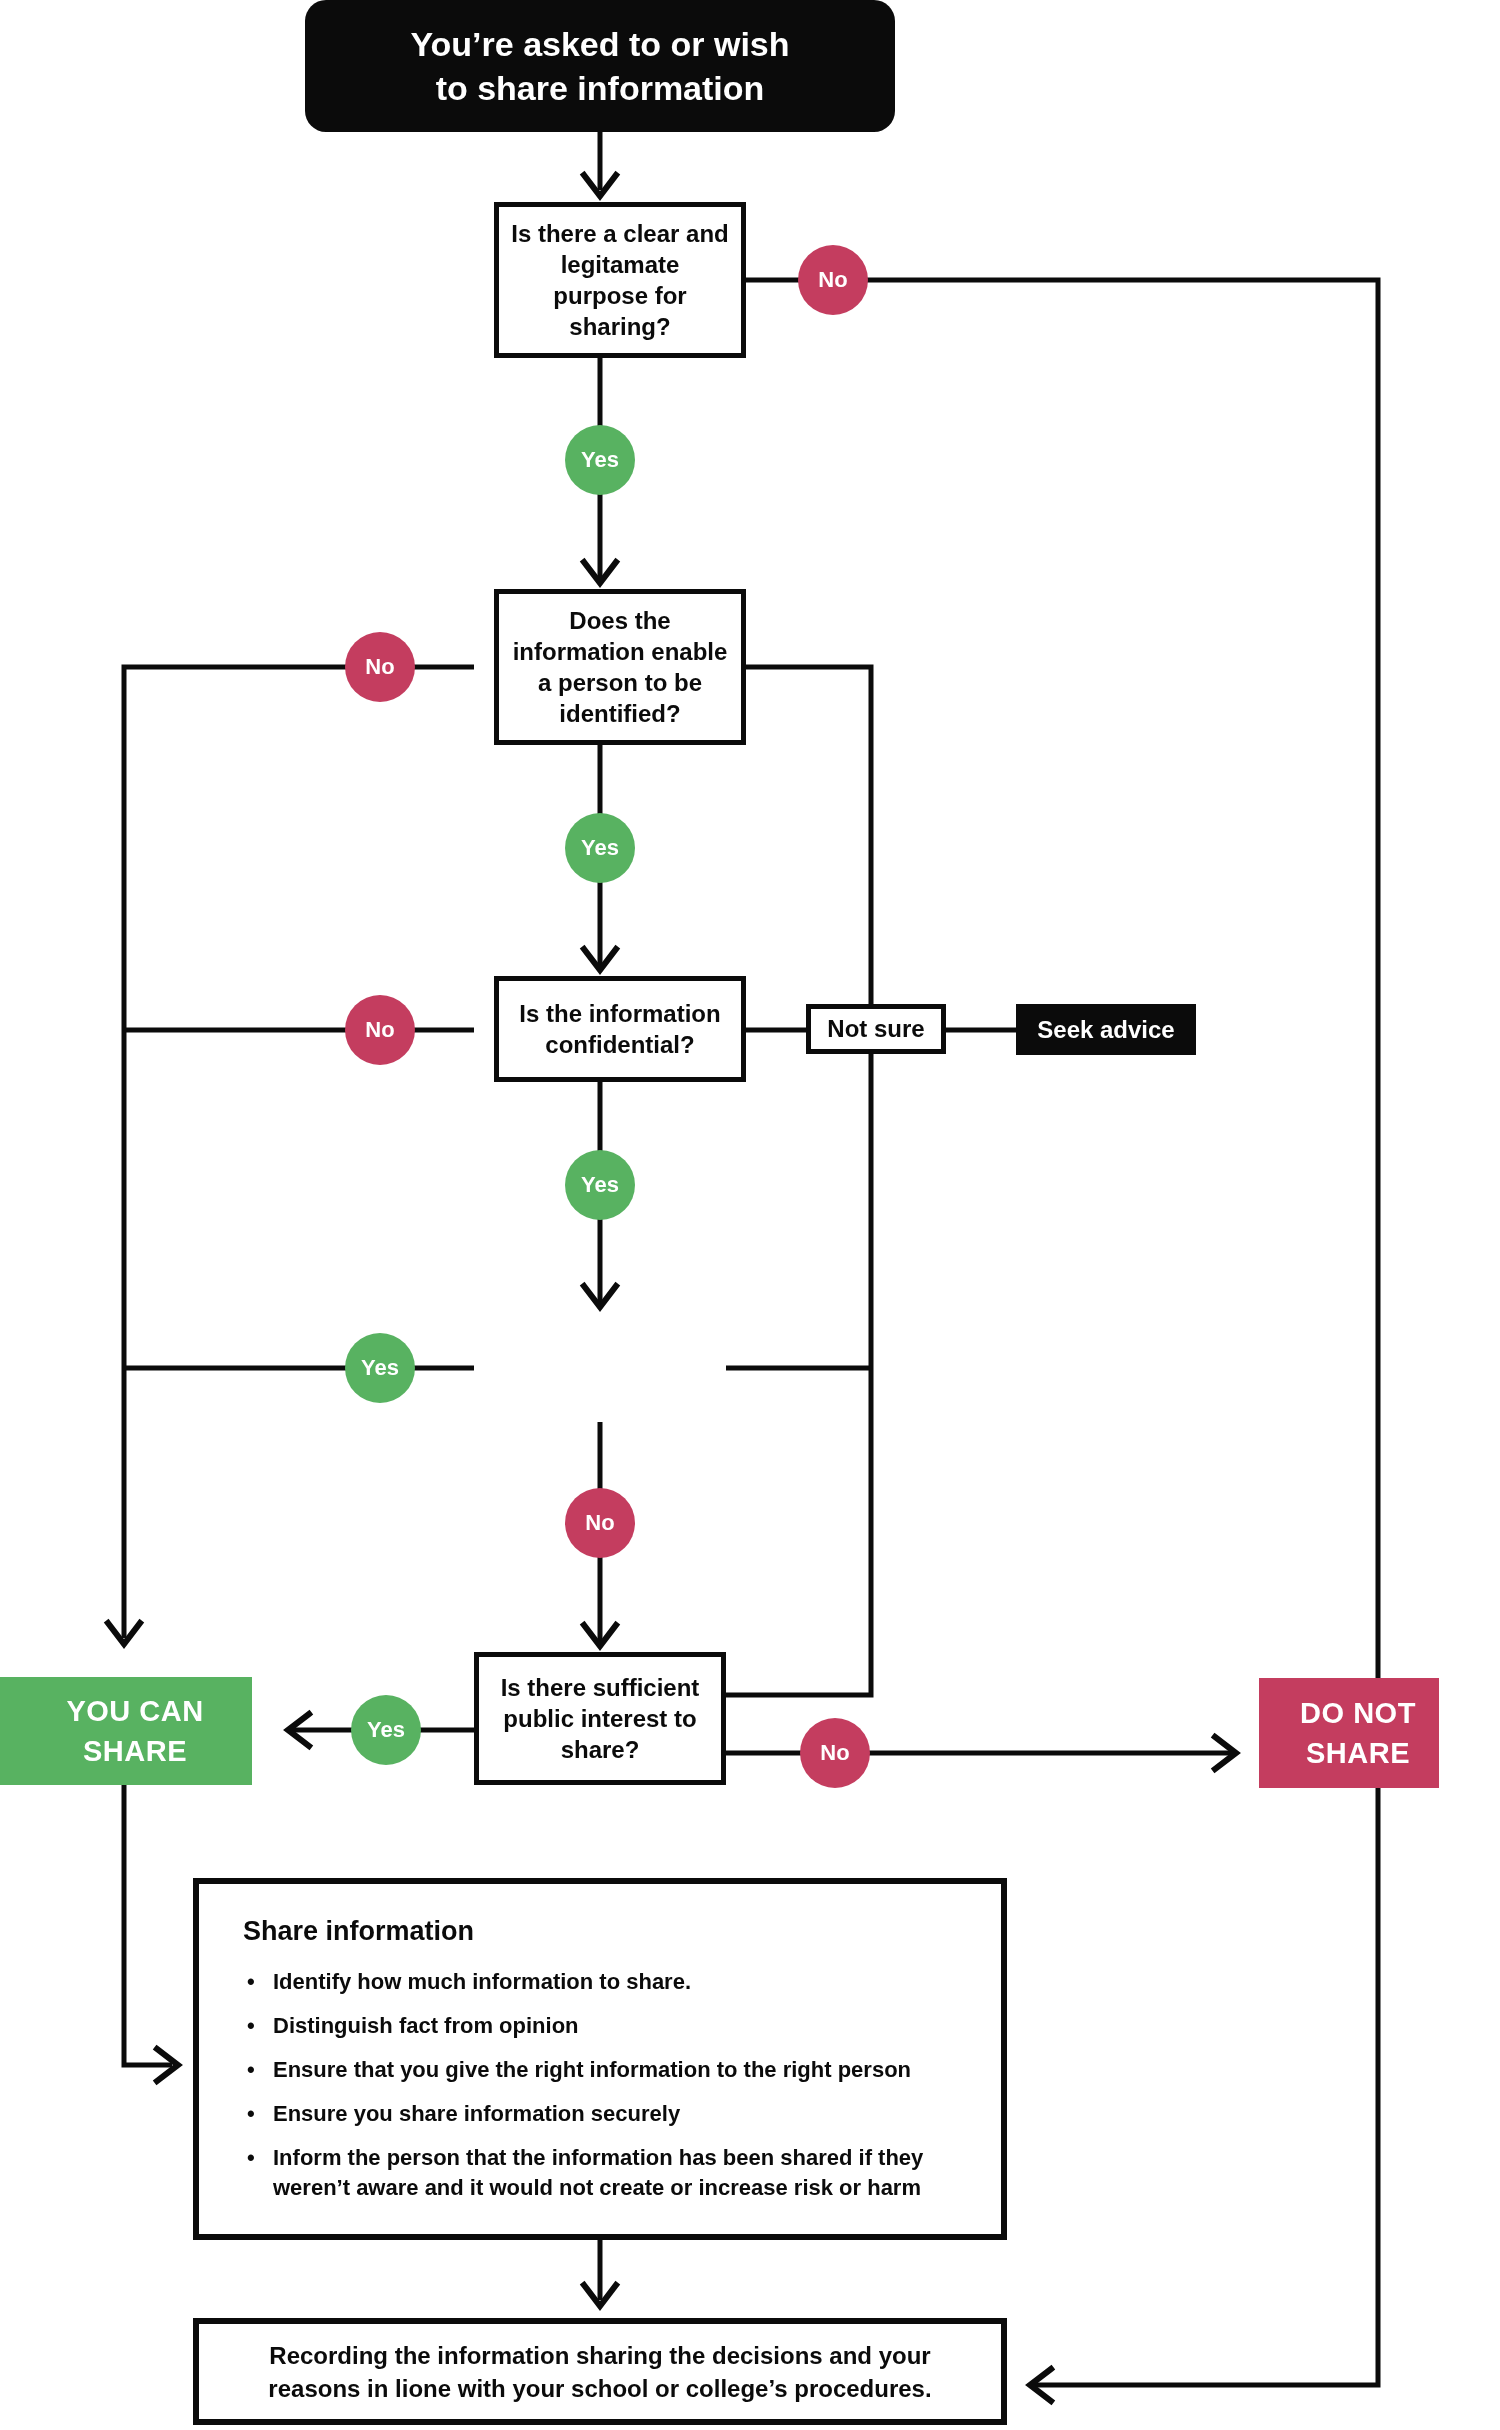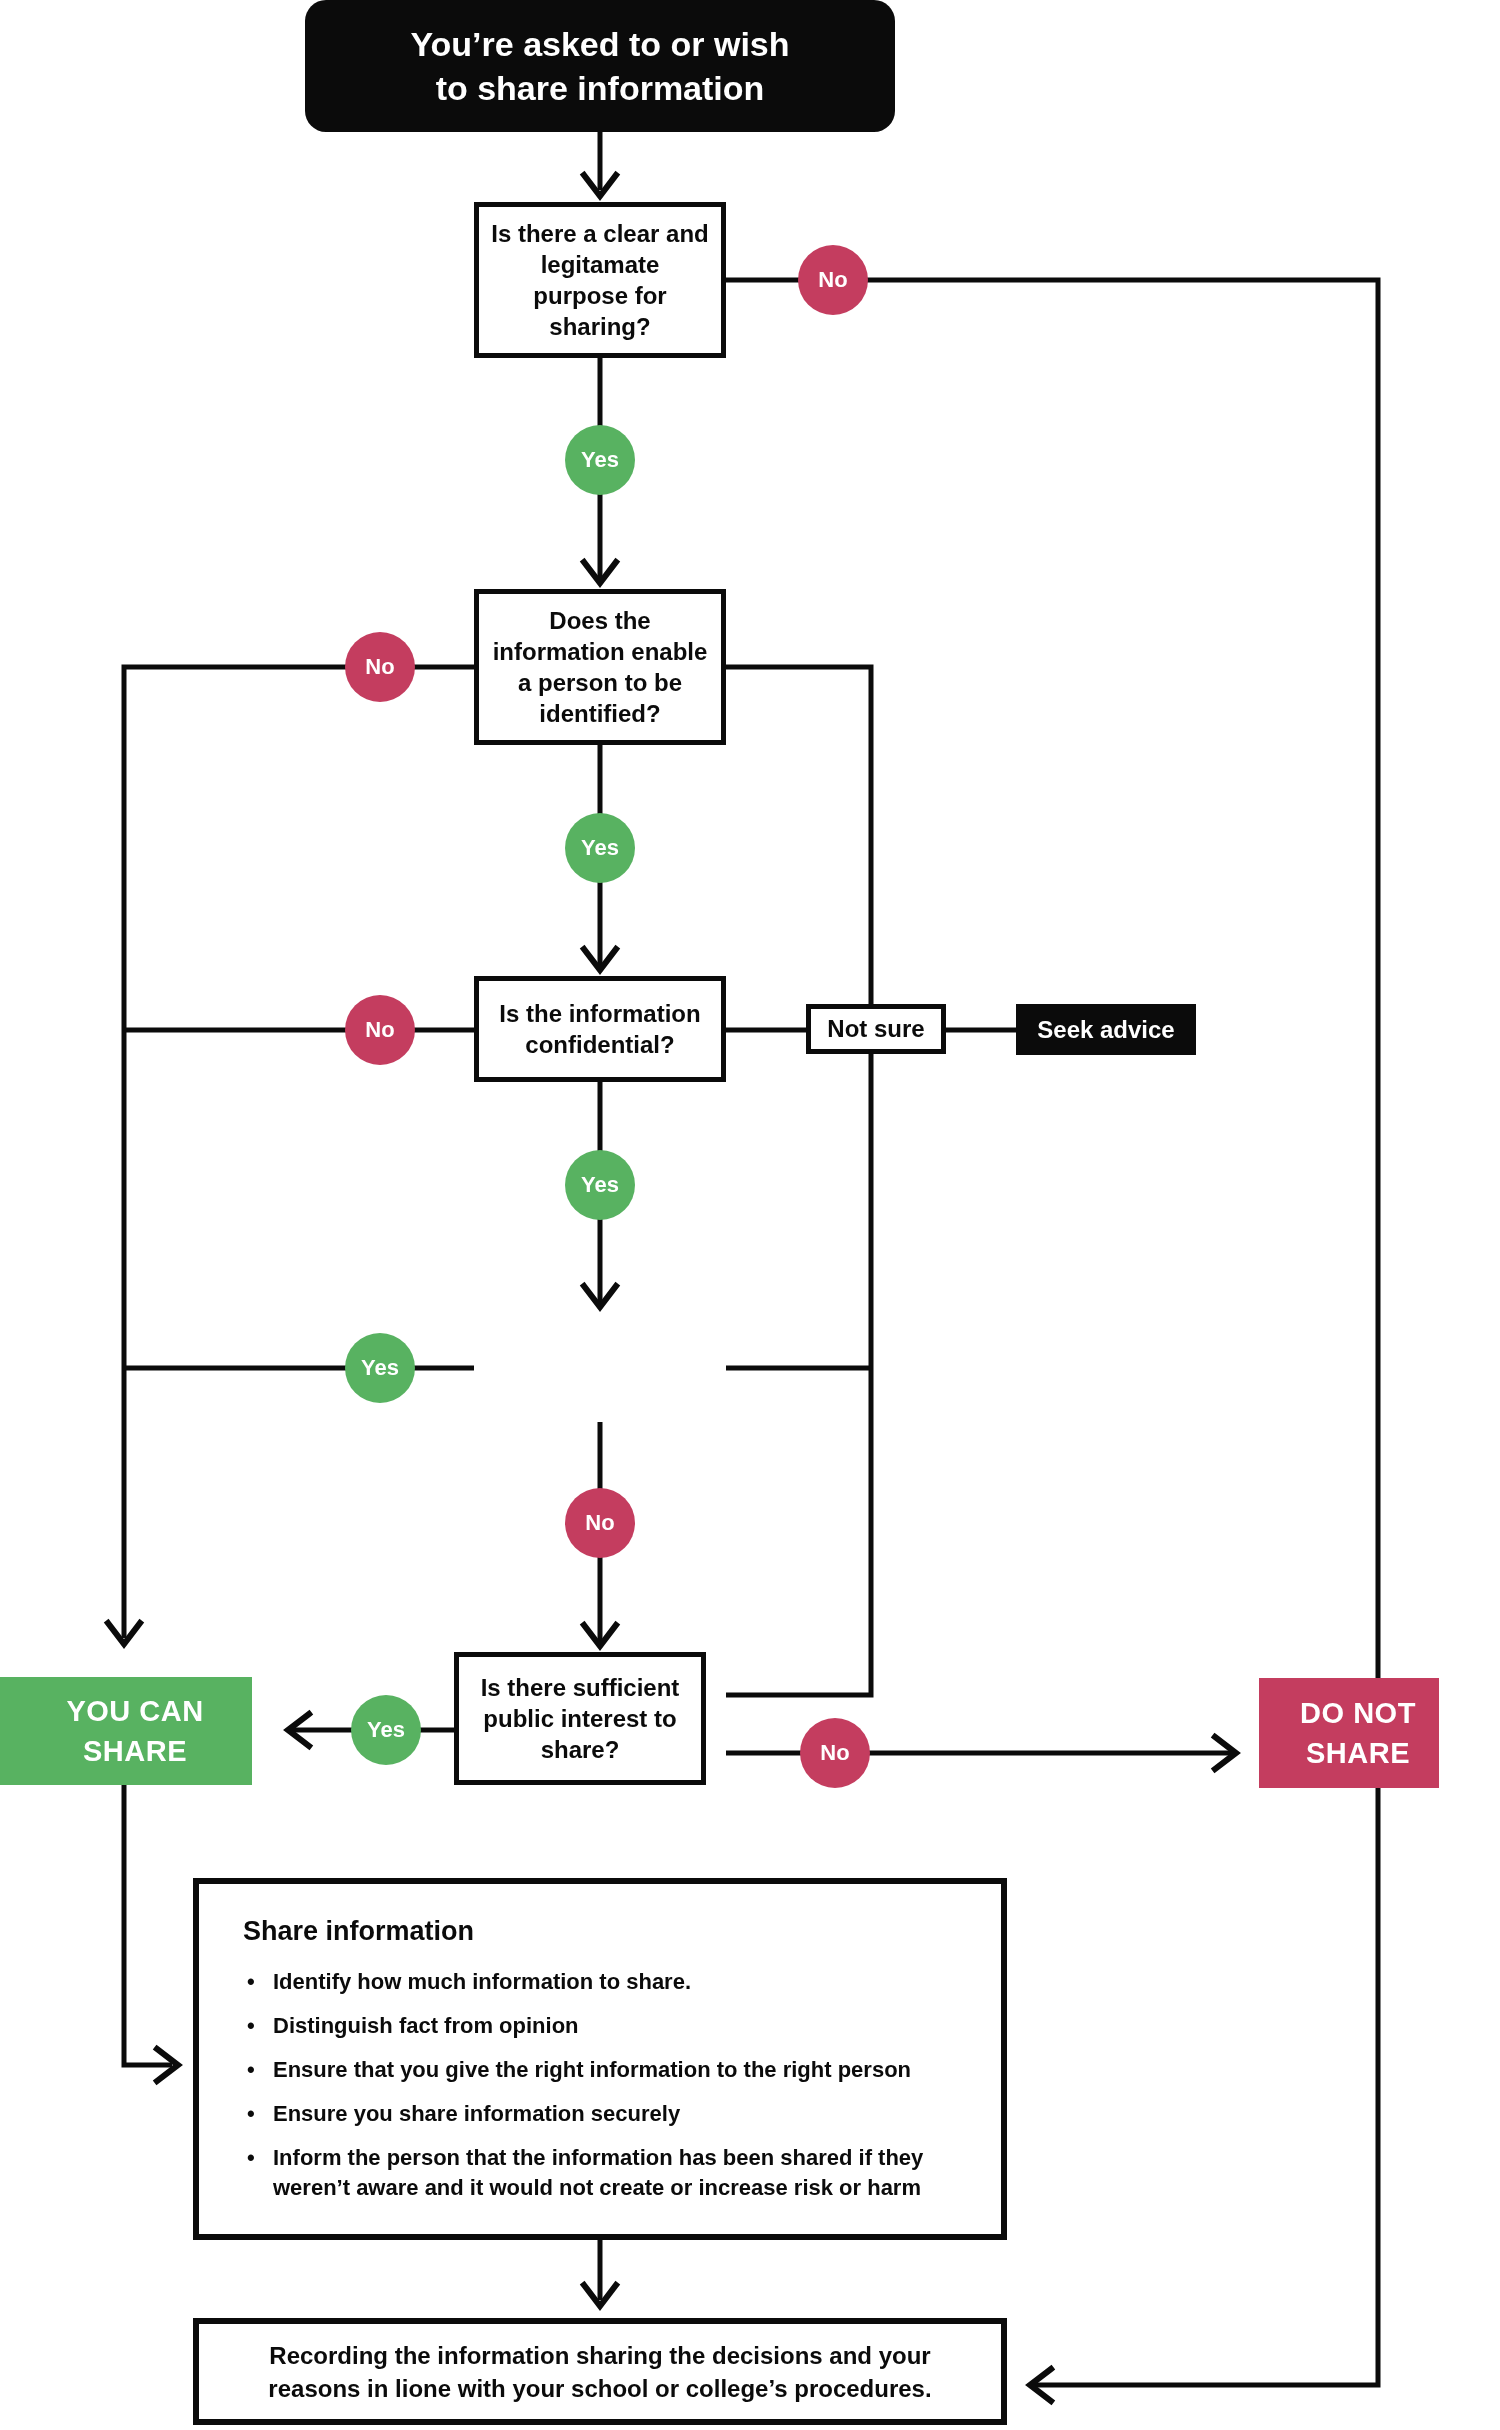--- a/index.html
+++ b/index.html
@@ -20,20 +20,21 @@
   .title-box {
     left: 305px; top: 0; width: 590px; height: 132px;
     background: #0b0b0b; color: #ffffff;
     font-size: 34px; font-weight: 800; line-height: 44px; border-radius: 21px;
   }
   .qbox {
     background: #ffffff;
     border: 5px solid #0b0b0b;
     font-size: 24px; font-weight: 700; line-height: 31px;
     padding: 6px 12px;
+    margin-left: 20px;
   }
   .q1 { left: 474px; top: 202px;  width: 252px; height: 156px; }
   .q2 { left: 474px; top: 589px;  width: 252px; height: 156px; }
   .q3 { left: 474px; top: 976px;  width: 252px; height: 106px; }
   .q4 { left: 474px; top: 1313px; width: 252px; height: 109px; }
   .q5 { left: 454px; top: 1652px; width: 252px; height: 133px; }
 
   .circle {
     width: 70px; height: 70px; border-radius: 50%;
     color: #ffffff; font-size: 22px; font-weight: 700;

